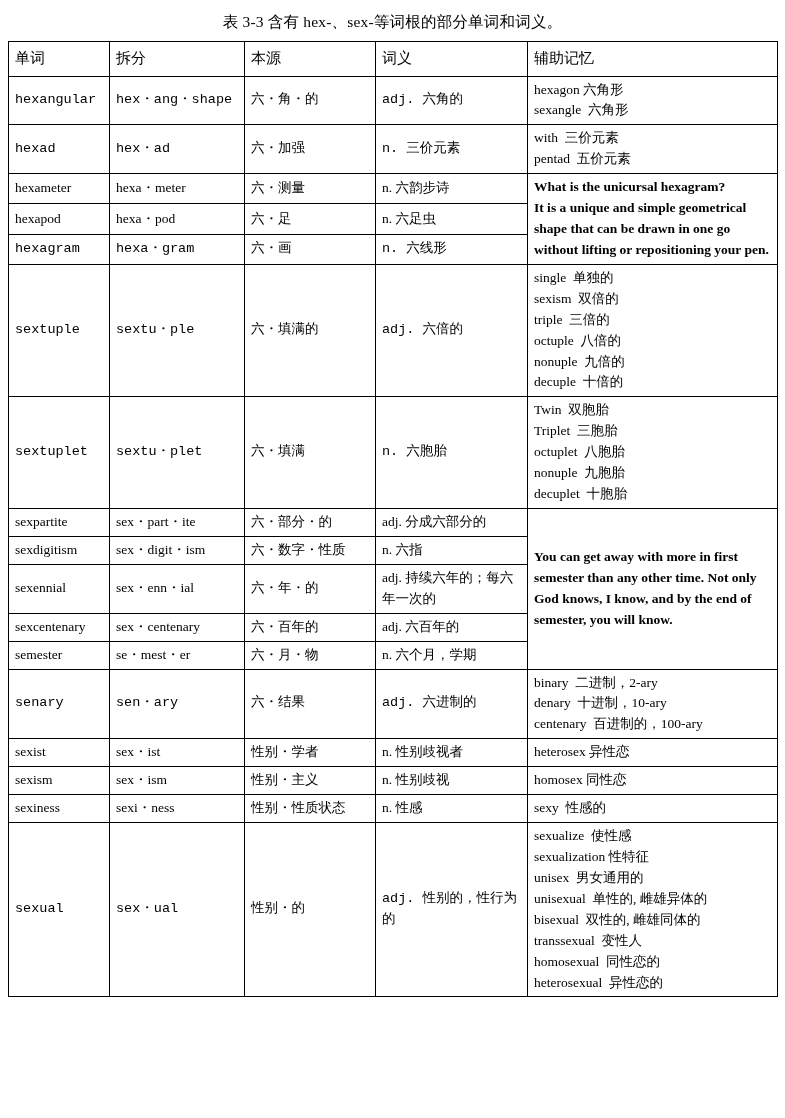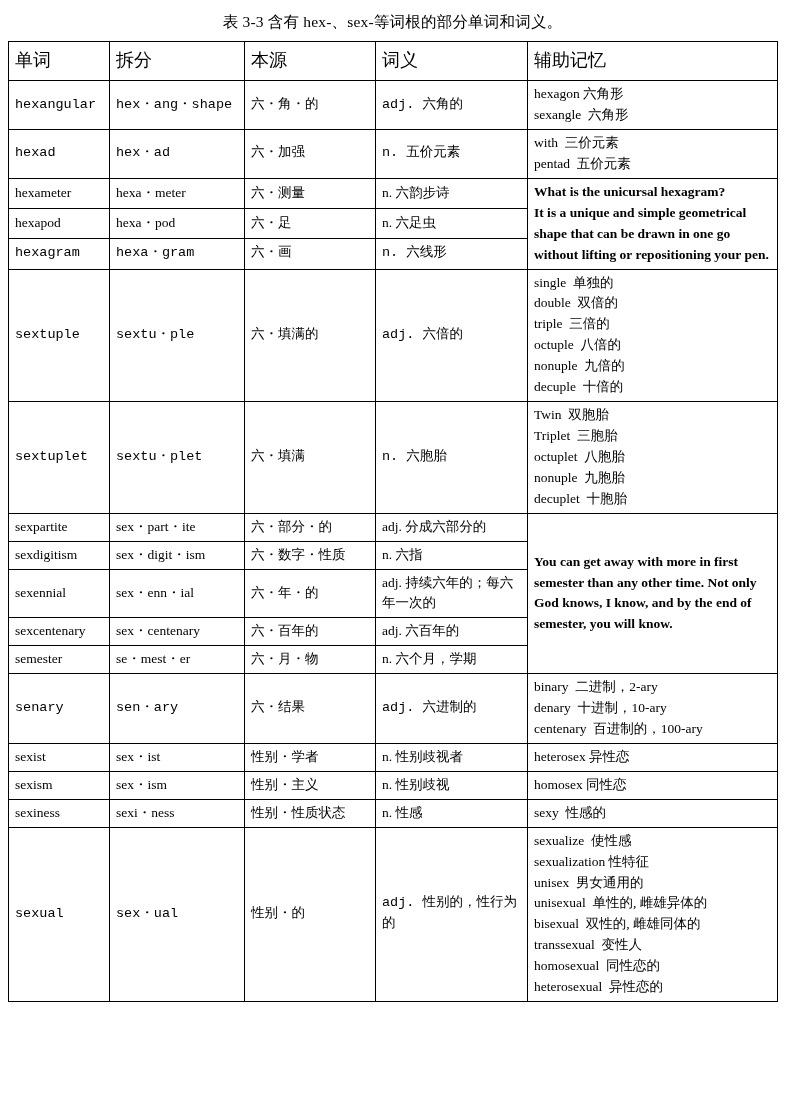--- a/index.html
+++ b/index.html
@@ -40,21 +40,21 @@
   table.vocab th, table.vocab td {
     border: 1px solid #000;
     vertical-align: middle;
     font-size: 13.5px;
     line-height: 1.55;
     padding: 3px 6px;
     font-weight: normal;
     text-align: left;
   }
   table.vocab th {
-    font-size: 18px;
+    font-size: 15px;
     padding-top: 5px;
     padding-bottom: 5px;
   }
   td.mem, td.cell {
     word-wrap: break-word;
   }
   .lines {
     display: block;
   }
   .lines .ln {
@@ -116,21 +116,21 @@
             <span class="lines">
               <span class="ln">hexagon 六角形</span>
               <span class="ln">sexangle  六角形</span>
             </span>
           </td>
         </tr>
         <tr>
           <td class="cell tall">hexad</td>
           <td class="cell tall">hex・ad</td>
           <td class="cell tall">六・加强</td>
-          <td class="cell tall">n. 五价元素</td>
+          <td class="cell tall">n. 三价元素</td>
           <td class="mem">
             <span class="lines">
               <span class="ln">with  三价元素</span>
               <span class="ln">pentad  五价元素</span>
             </span>
           </td>
         </tr>
         <tr>
           <td class="cell">hexameter</td>
           <td class="cell">hexa・meter</td>
@@ -156,21 +156,21 @@
           <td class="cell tall">n. 六线形</td>
         </tr>
         <tr>
           <td class="cell tall">sextuple</td>
           <td class="cell tall">sextu・ple</td>
           <td class="cell tall">六・填满的</td>
           <td class="cell tall">adj. 六倍的</td>
           <td class="mem">
             <span class="lines">
               <span class="ln">single  单独的</span>
-              <span class="ln">double  双倍的</span>
+              <span class="ln">sexism  双倍的</span>
               <span class="ln">triple  三倍的</span>
               <span class="ln">octuple  八倍的</span>
               <span class="ln">nonuple  九倍的</span>
               <span class="ln">decuple  十倍的</span>
             </span>
           </td>
         </tr>
         <tr>
           <td class="cell tall">sextuplet</td>
           <td class="cell tall">sextu・plet</td>

